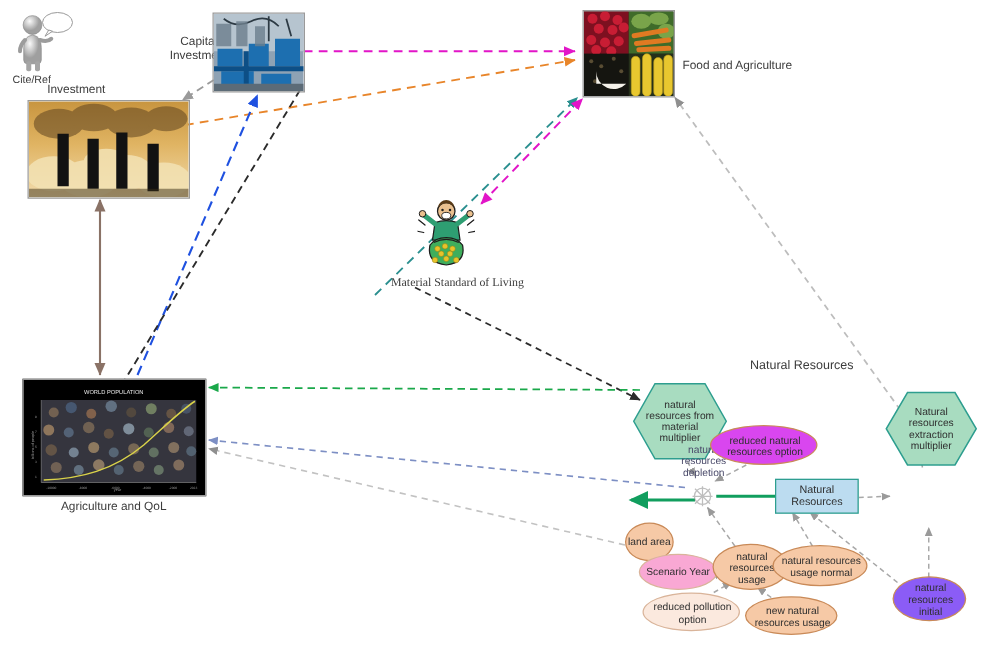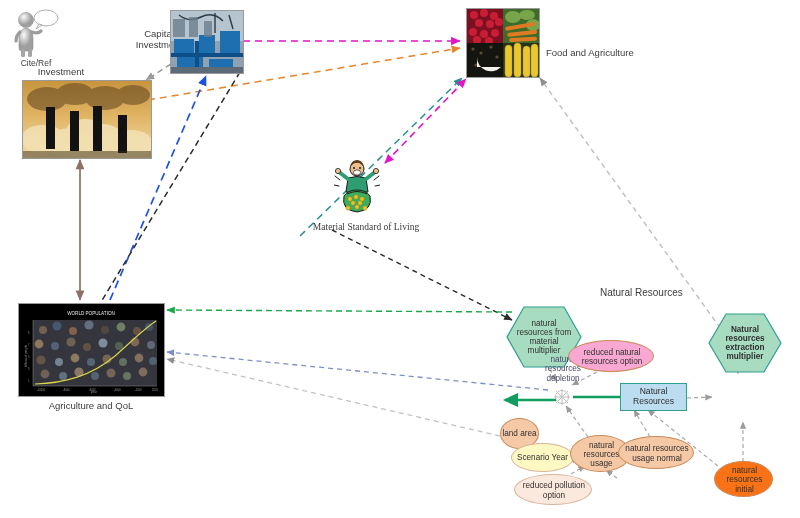--- a/index.html
+++ b/index.html
@@ -14,21 +14,21 @@
   .cap-label{position:absolute;font-size:9.5px;color:#3c3c3c;line-height:1.2;text-align:center;white-space:pre-line;}
   .section-label{position:absolute;font-size:10px;color:#3c3c3c;}
   .imgbox{position:absolute;border:1px solid #9a9a9a;overflow:hidden;}
   .shape-text{
     position:absolute;display:flex;align-items:center;justify-content:center;
     text-align:center;font-size:8.2px;line-height:1.12;color:#2f2f2f;
     padding:1px;box-sizing:border-box;
   }
   .ell{border-radius:50%;}
   .flow-label{position:absolute;font-size:8.2px;line-height:1.15;text-align:center;color:#4a4a6a;}
-  .cite-label{position:absolute;font-size:8.5px;color:#3c3c3c;text-align:center;}
+  .cite-label{position:absolute;font-size:8.5px;color:#3c3c3c;}
 </style>
 </head>
 <body>
 
 <div id="canvas">
 
   <svg class="layer" viewBox="0 0 800 518">
     <defs>
       <marker id="ah-magenta" markerWidth="7" markerHeight="7" refX="5.6" refY="2.6" orient="auto">
         <path d="M0,0 L6,2.6 L0,5.2 z" fill="#e215c8"></path>
@@ -364,64 +364,68 @@
 
   <div class="section-label" style="left:600px;top:287px;">Natural Resources</div>
 
   <div class="node" style="left:505px;top:305px;width:78px;height:64px;">
     <svg width="78" height="64" viewBox="0 0 78 64" style="position:absolute;left:0;top:0;">
       <polygon points="19,2 59,2 76,32 59,62 19,62 2,32" fill="#a8dcc0" stroke="#2e9e8f" stroke-width="1.2"></polygon>
     </svg>
     <div class="shape-text" style="left:10px;top:4px;width:58px;height:56px;">natural resources from material multiplier</div>
   </div>
 
-  <div class="node" style="left:707px;top:312px;width:76px;height:62px;font-weight:bold;">
+  <div class="node" style="left:707px;top:312px;width:76px;height:62px;">
     <svg width="76" height="62" viewBox="0 0 76 62" style="position:absolute;left:0;top:0;">
       <polygon points="19,2 57,2 74,31 57,60 19,60 2,31" fill="#a8dcc0" stroke="#2e9e8f" stroke-width="1.2"></polygon>
     </svg>
     <div class="shape-text" style="left:10px;top:4px;width:56px;height:54px;">Natural resources extraction multiplier</div>
   </div>
 
   <div class="node" style="left:620px;top:383px;width:67px;height:28px;
               background:#bcdcf0;border:1.4px solid #2e9e8f;box-sizing:border-box;">
     <div class="shape-text" style="left:0;top:0;width:100%;height:100%;font-size:8.6px;">Natural Resources</div>
   </div>
 
   <div class="flow-label" style="left:533px;top:355px;width:60px;">natural resources depletion</div>
 
   <div class="node ell" style="left:568px;top:340px;width:86px;height:32px;
-              background:#f9a8d4;border:1.1px solid #c98a58;box-sizing:border-box;">
+              background:#d946ef;border:1.1px solid #c98a58;box-sizing:border-box;">
     <div class="shape-text" style="left:4px;top:0;width:78px;height:32px;">reduced natural resources option</div>
   </div>
 
 
   <div class="node ell" style="left:500px;top:418px;width:39px;height:31px;
               background:#f6c9a6;border:1.1px solid #c98a58;box-sizing:border-box;">
     <div class="shape-text" style="left:0;top:0;width:100%;height:100%;">land area</div>
   </div>
 
   <div class="node ell" style="left:511px;top:443px;width:63px;height:29px;
-              background:#fef9c3;border:1.1px solid #d9b49a;box-sizing:border-box;">
+              background:#f9a8d4;border:1.1px solid #d9b49a;box-sizing:border-box;">
     <div class="shape-text" style="left:0;top:0;width:100%;height:100%;">Scenario Year</div>
   </div>
 
   <div class="node ell" style="left:570px;top:435px;width:61px;height:37px;
               background:#f6c9a6;border:1.1px solid #c98a58;box-sizing:border-box;">
     <div class="shape-text" style="left:2px;top:0;width:57px;height:37px;">natural resources usage</div>
   </div>
 
   <div class="node ell" style="left:618px;top:436px;width:76px;height:33px;
               background:#f6c9a6;border:1.1px solid #c98a58;box-sizing:border-box;">
     <div class="shape-text" style="left:2px;top:0;width:72px;height:33px;">natural resources usage normal</div>
   </div>
 
   <div class="node ell" style="left:514px;top:474px;width:78px;height:31px;
               background:#fbe9de;border:1.1px solid #d9b49a;box-sizing:border-box;">
     <div class="shape-text" style="left:3px;top:0;width:72px;height:31px;">reduced pollution option</div>
   </div>
 
+  <div class="node ell" style="left:596px;top:477px;width:74px;height:31px;
+              background:#f6c9a6;border:1.1px solid #c98a58;box-sizing:border-box;">
+    <div class="shape-text" style="left:2px;top:0;width:70px;height:31px;">new natural resources usage</div>
+  </div>
 
   <div class="node ell" style="left:714px;top:461px;width:59px;height:36px;
-              background:#f97316;border:1.1px solid #c98a58;box-sizing:border-box;">
+              background:#8b5cf6;border:1.1px solid #c98a58;box-sizing:border-box;">
     <div class="shape-text" style="left:1px;top:0;width:57px;height:36px;">natural resources initial</div>
   </div>
 
 </div>
 
 </body></html>

